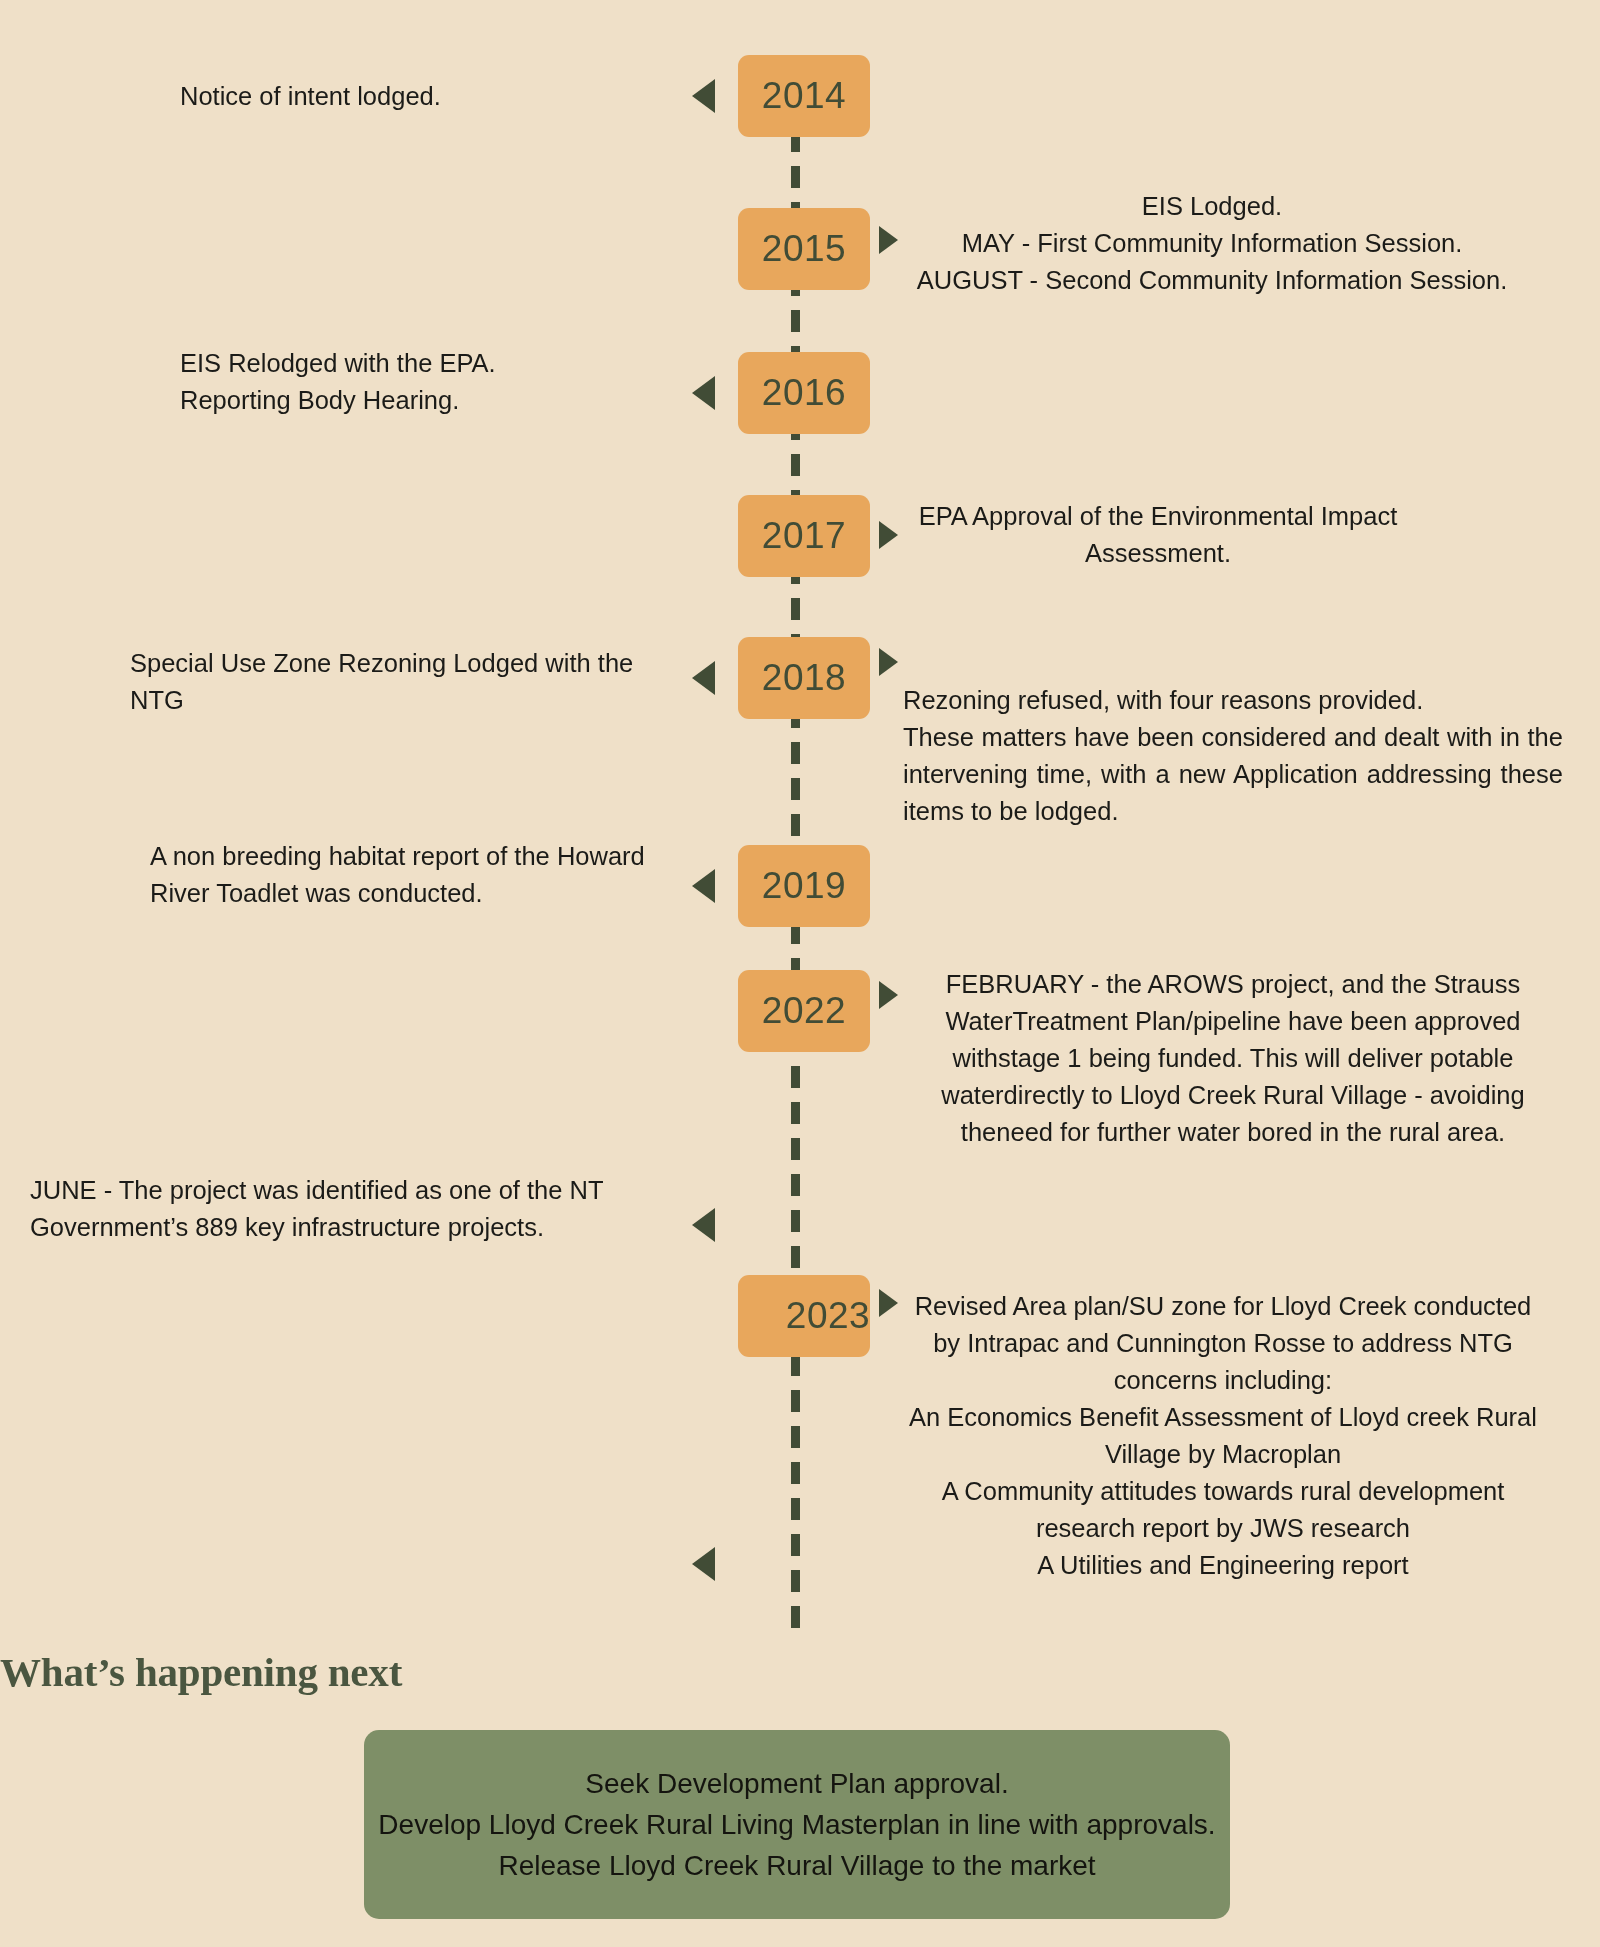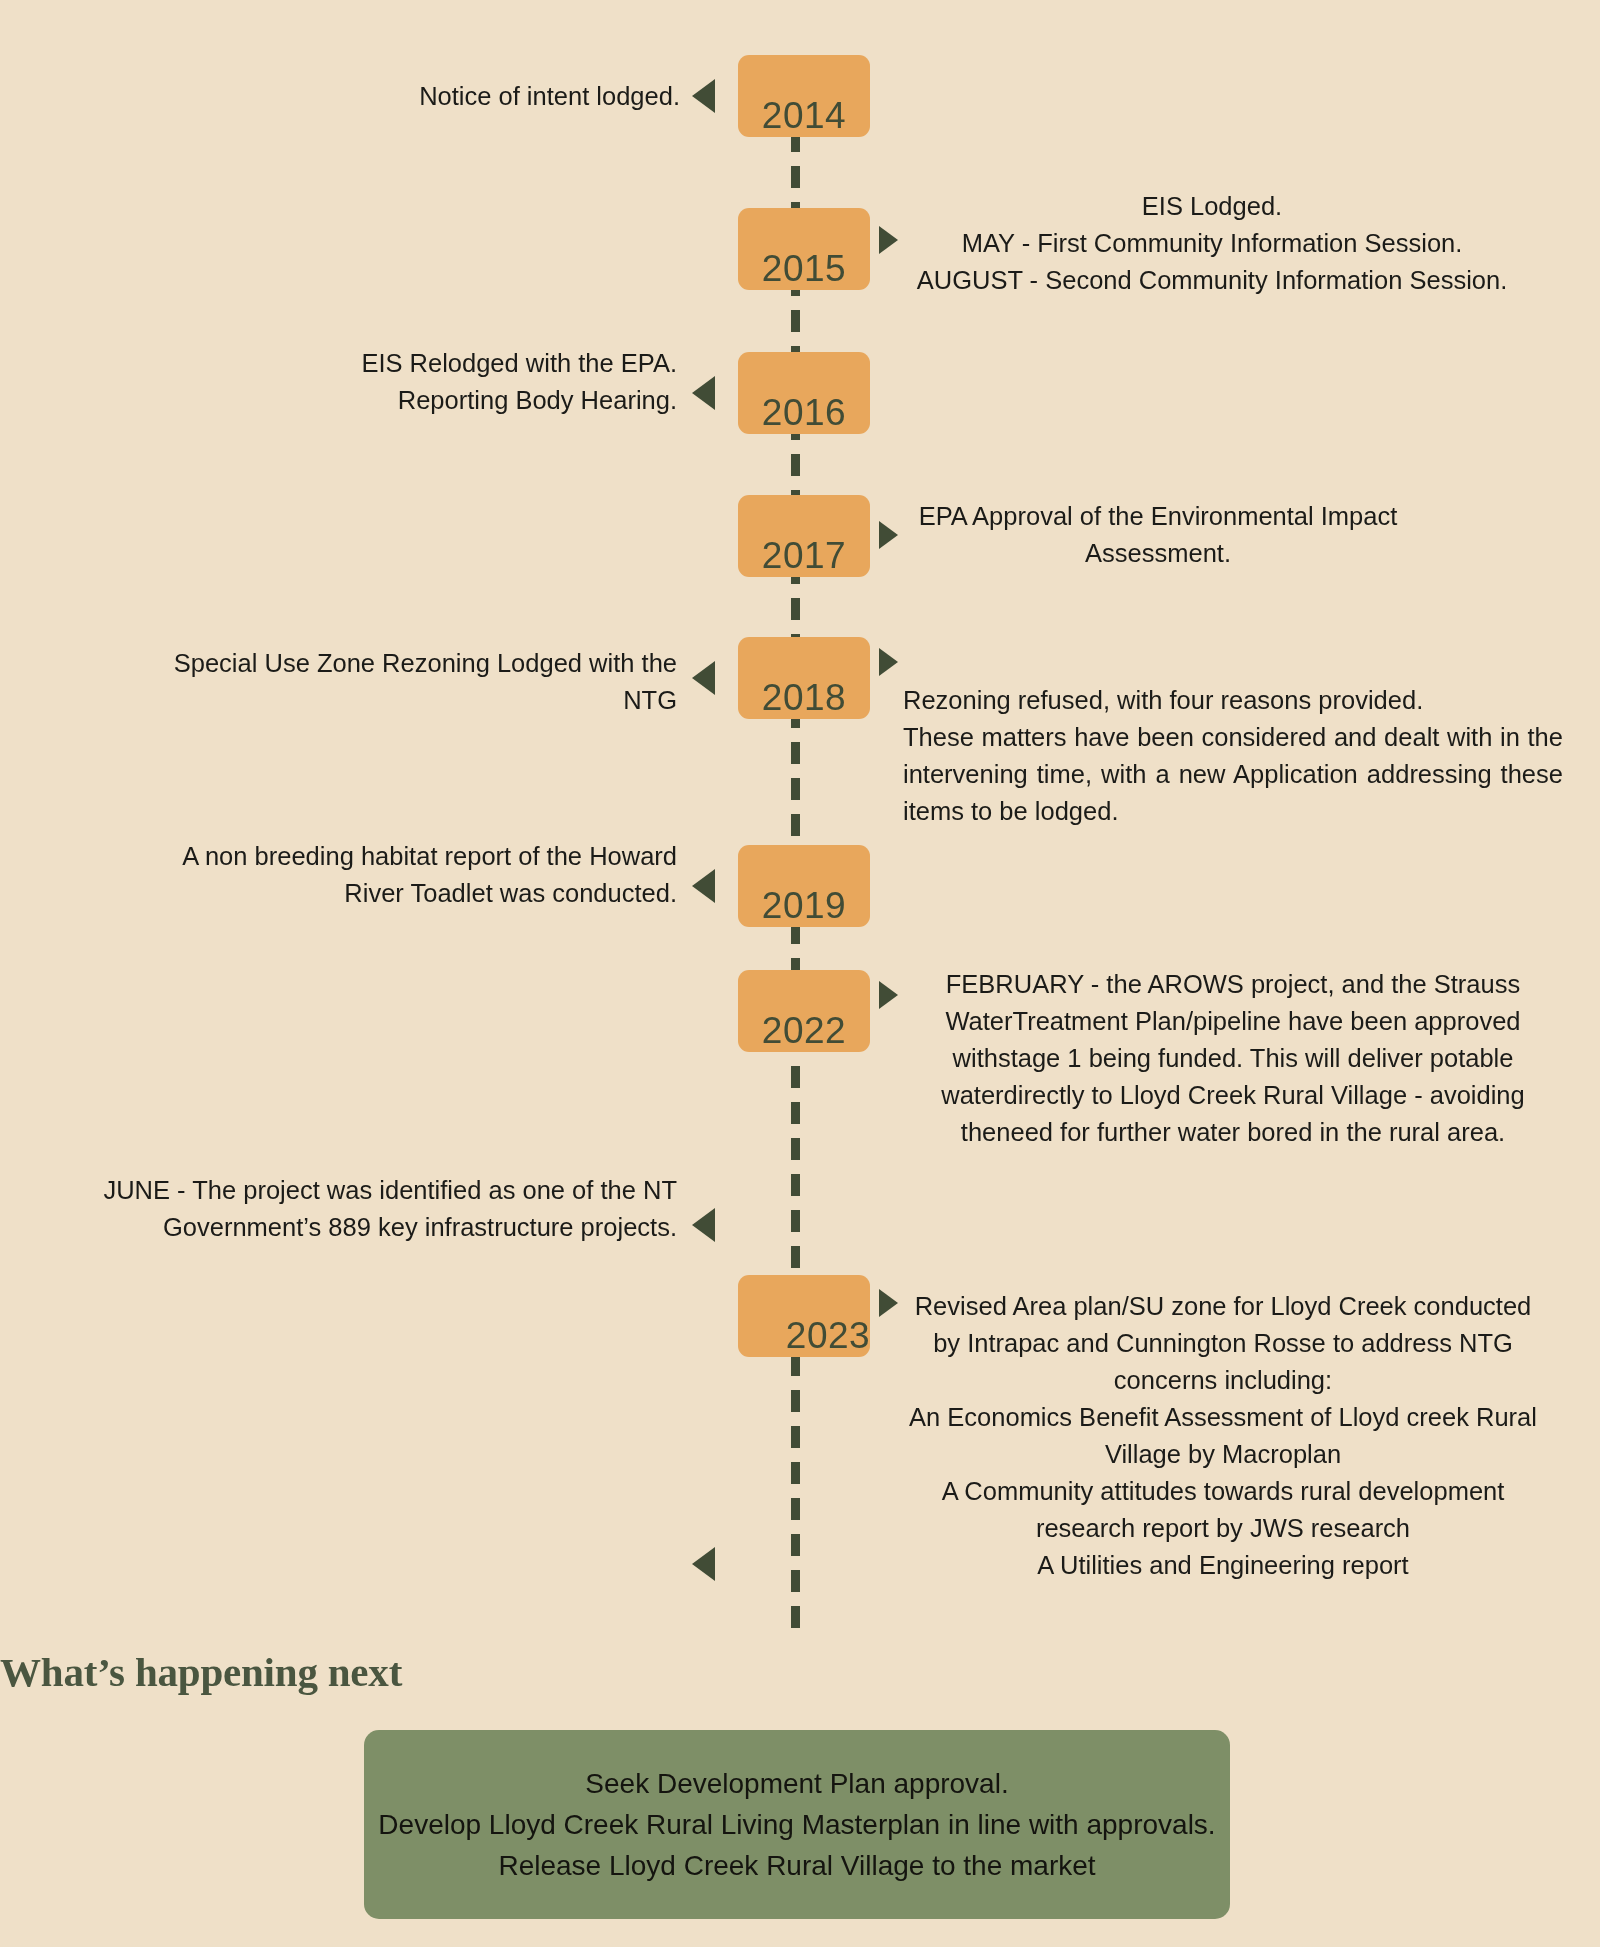--- a/index.html
+++ b/index.html
@@ -36,21 +36,21 @@
 
   
   .year-chip {
     position: absolute;
     width: 132px;
     height: 82px;
     background: #E8A75C;
     border-radius: 11px;
     z-index: 3;
     display: flex;
-    align-items: flex-end;
+    align-items: center;
     justify-content: center;
   }
   .year-chip span {
     font-size: 37px;
     color: #414C36;
     letter-spacing: 0.5px;
     font-family: "Liberation Sans", sans-serif;
   }
 
   
@@ -78,21 +78,21 @@
 
   
   .txt {
     position: absolute;
     font-size: 25.5px;
     line-height: 37px;
     color: #1B1B18;
     z-index: 2;
     white-space: pre-line;
   }
-  .txt-left  { text-align: right; }
+  .txt-left  { text-align: left; }
   .txt-right { text-align: center; }
   .txt.justify { text-align: justify; text-align-last: left; }
 
   
   .next-heading {
     position: absolute;
     left: 0;
     top: 1648px;
     width: 1600px;
     text-align: left;

